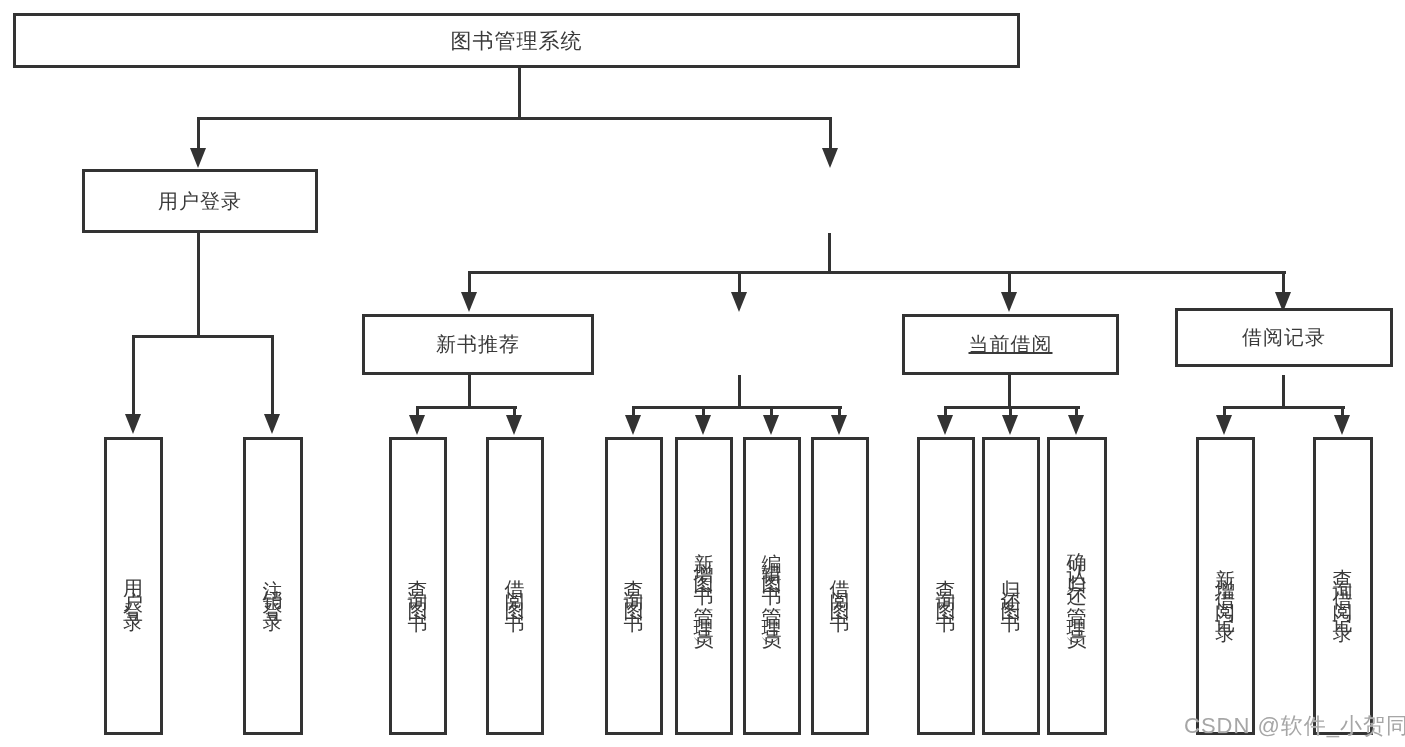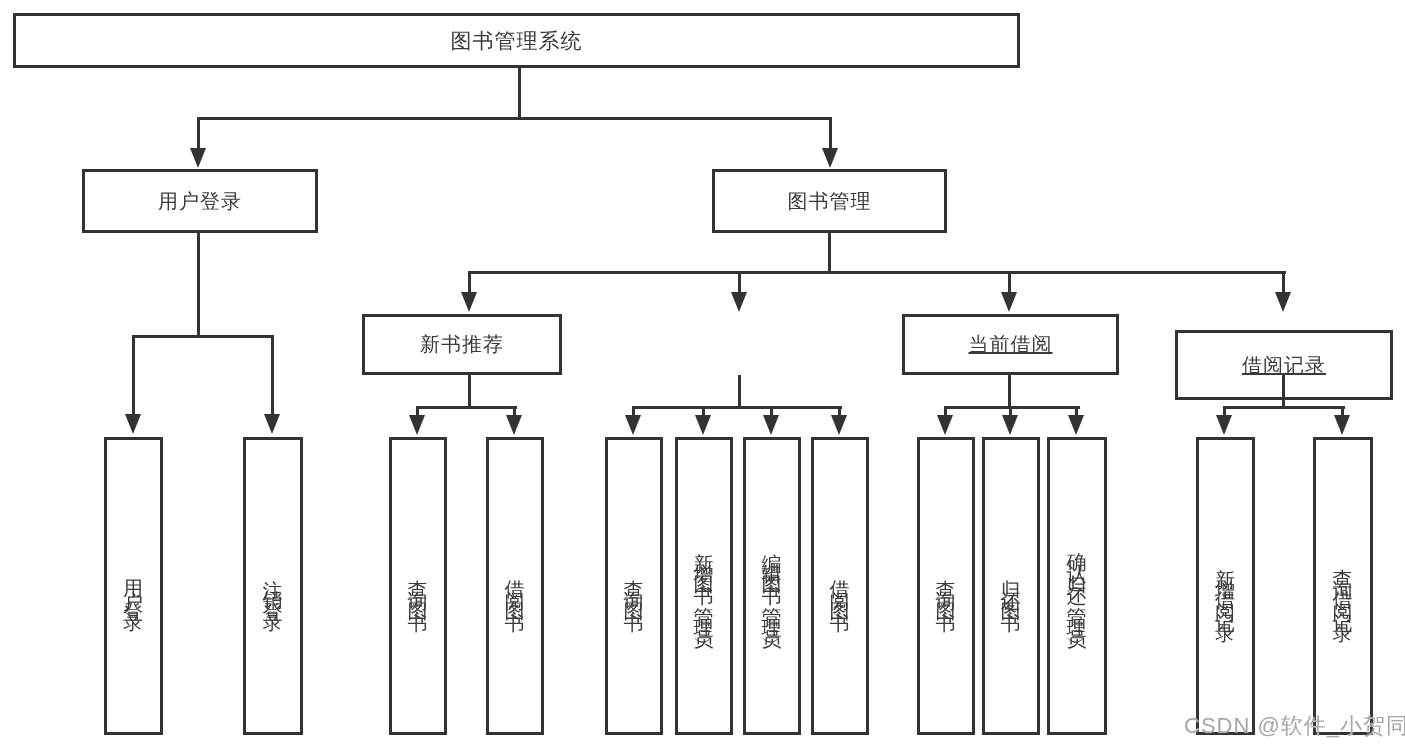--- a/index.html
+++ b/index.html
@@ -76,49 +76,46 @@
   <div class="vline" style="left:518px; top:68px; height:50px;"></div>
   <div class="hline" style="left:197px; top:117px; width:635px;"></div>
   <div class="vline" style="left:197px; top:118px; height:31px;"></div>
   <div class="arrow-head" style="left:190px; top:148px;"></div>
   <div class="vline" style="left:829px; top:118px; height:31px;"></div>
   <div class="arrow-head" style="left:822px; top:148px;"></div>
 
   <div class="box" style="left:82px; top:169px; width:236px; height:64px;">
     <span>用户登录</span>
   </div>
-  <div class="box" style="left:712px; top:169px; width:235px; height:64px;">
-    <span>图书管理</span>
-  </div>
 
   <div class="vline" style="left:197px; top:233px; height:104px;"></div>
   <div class="hline" style="left:132px; top:335px; width:142px;"></div>
   <div class="vline" style="left:132px; top:337px; height:79px;"></div>
   <div class="arrow-head" style="left:125px; top:414px;"></div>
   <div class="vline" style="left:271px; top:337px; height:79px;"></div>
   <div class="arrow-head" style="left:264px; top:414px;"></div>
 
   <div class="vline" style="left:828px; top:233px; height:40px;"></div>
   <div class="hline" style="left:468px; top:271px; width:818px;"></div>
   <div class="vline" style="left:468px; top:273px; height:21px;"></div>
   <div class="arrow-head" style="left:461px; top:292px;"></div>
   <div class="vline" style="left:738px; top:273px; height:21px;"></div>
   <div class="arrow-head" style="left:731px; top:292px;"></div>
   <div class="vline" style="left:1008px; top:273px; height:21px;"></div>
   <div class="arrow-head" style="left:1001px; top:292px;"></div>
   <div class="vline" style="left:1282px; top:273px; height:21px;"></div>
   <div class="arrow-head" style="left:1275px; top:292px;"></div>
 
-  <div class="box" style="left:362px; top:314px; width:200px; height:61px;">
+  <div class="box" style="left:362px; top:314px; width:232px; height:61px;">
     <span>新书推荐</span>
   </div>
   <div class="box" style="left:902px; top:314px; width:217px; height:61px;text-decoration:underline;">
     <span>当前借阅</span>
   </div>
-  <div class="box" style="left:1175px; top:330px; width:218px; height:70px;text-decoration:underline;">
+  <div class="box" style="left:1175px; top:308px; width:218px; height:59px;">
     <span>借阅记录</span>
   </div>
 
   <div class="vline" style="left:468px; top:375px; height:33px;"></div>
   <div class="hline" style="left:416px; top:406px; width:101px;"></div>
   <div class="vline" style="left:416px; top:408px; height:9px;"></div>
   <div class="arrow-head" style="left:409px; top:415px;"></div>
   <div class="vline" style="left:513px; top:408px; height:9px;"></div>
   <div class="arrow-head" style="left:506px; top:415px;"></div>
 

